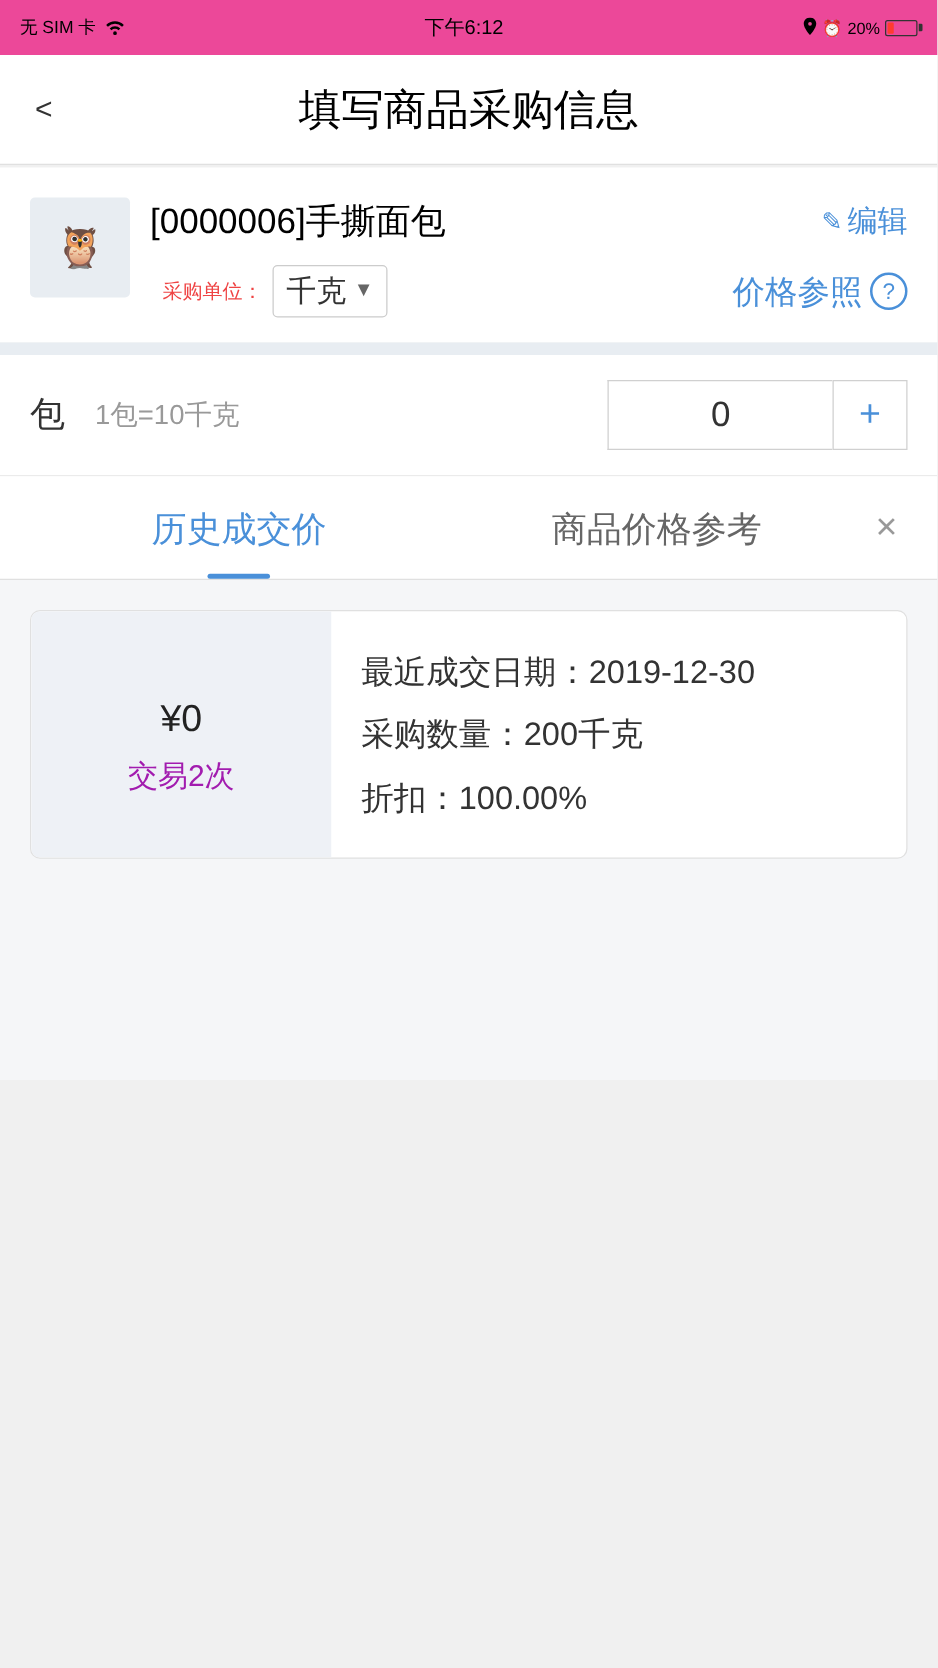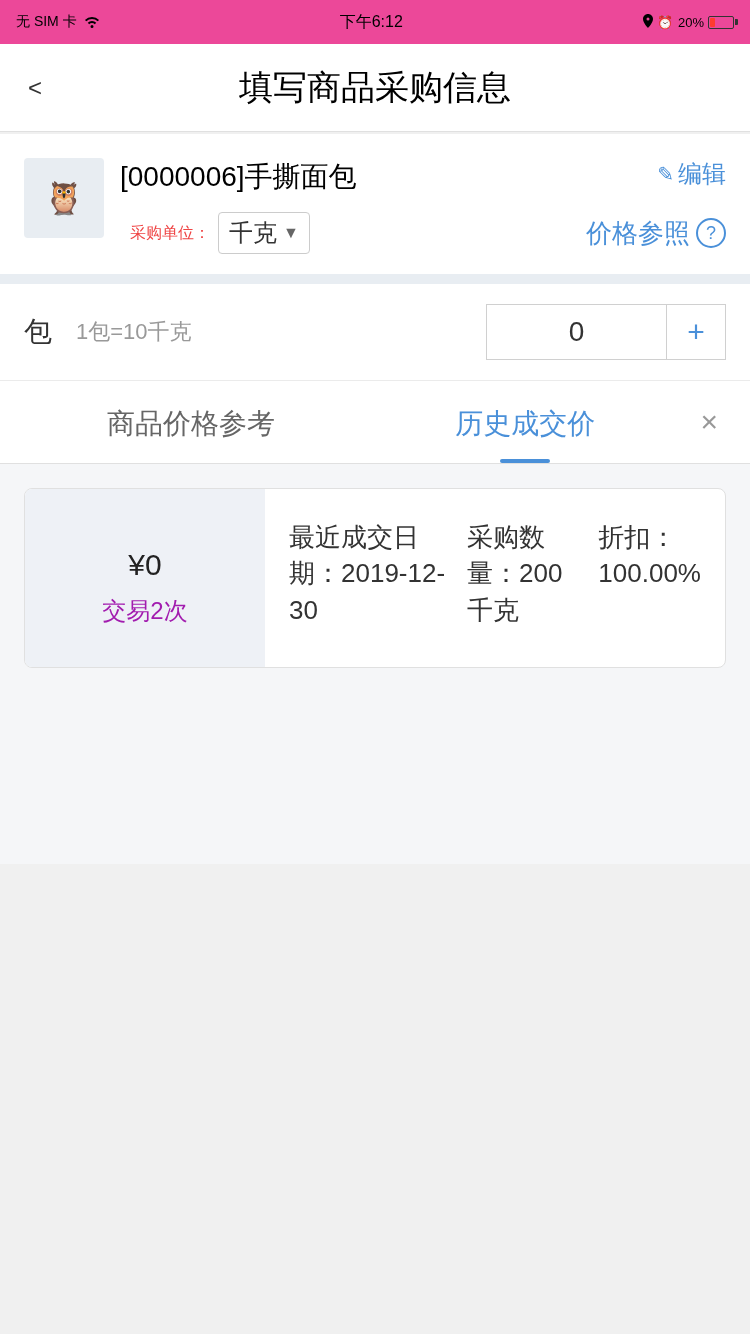--- a/index.html
+++ b/index.html
@@ -117,21 +117,21 @@
     }
     .owl-icon {
       font-size: 32px;
       color: #7a9ab5;
     }
     .product-details {
       flex: 1;
     }
     .product-name-row {
       display: flex;
-      align-items: flex-start;
+      align-items: center;
       justify-content: space-between;
       margin-bottom: 16px;
     }
     .product-name {
       font-size: 28px;
       color: #000;
       font-weight: 500;
     }
     .edit-btn {
       color: #4a90d9;
@@ -316,21 +316,21 @@
     }
     .transaction-count {
       font-size: 24px;
       color: #a21caf;
       margin-top: 8px;
     }
     .transaction-right {
       flex: 1;
       padding: 30px 24px;
       display: flex;
-      flex-direction: row;
+      flex-direction: column;
       gap: 14px;
     }
     .transaction-detail {
       font-size: 26px;
       color: #333;
       line-height: 1.4;
     }
   </style>
 </head>
 <body>
@@ -399,26 +399,26 @@
 <div class="quantity-row">
   <span class="unit-label">包</span>
   <span class="unit-sub">1包=10千克</span>
   <div class="quantity-input-area">
     <input class="quantity-input" type="text" value="0" style="">
     <div class="plus-btn">+</div>
   </div>
 </div>
 
 <div class="tabs-container">
-  <div class="tab-item">
-    <span>商品价格参考</span>
-  </div>
   <div class="tab-item active">
     <span>历史成交价</span>
     <div class="tab-underline"></div>
+  </div>
+  <div class="tab-item">
+    <span>商品价格参考</span>
   </div>
   <div class="close-tab-btn">×</div>
 </div>
 
 <div class="content-area">
   <div class="transaction-card">
     <div class="transaction-left">
       <div class="transaction-price">
         <span>¥</span><span>0</span>
       </div>

